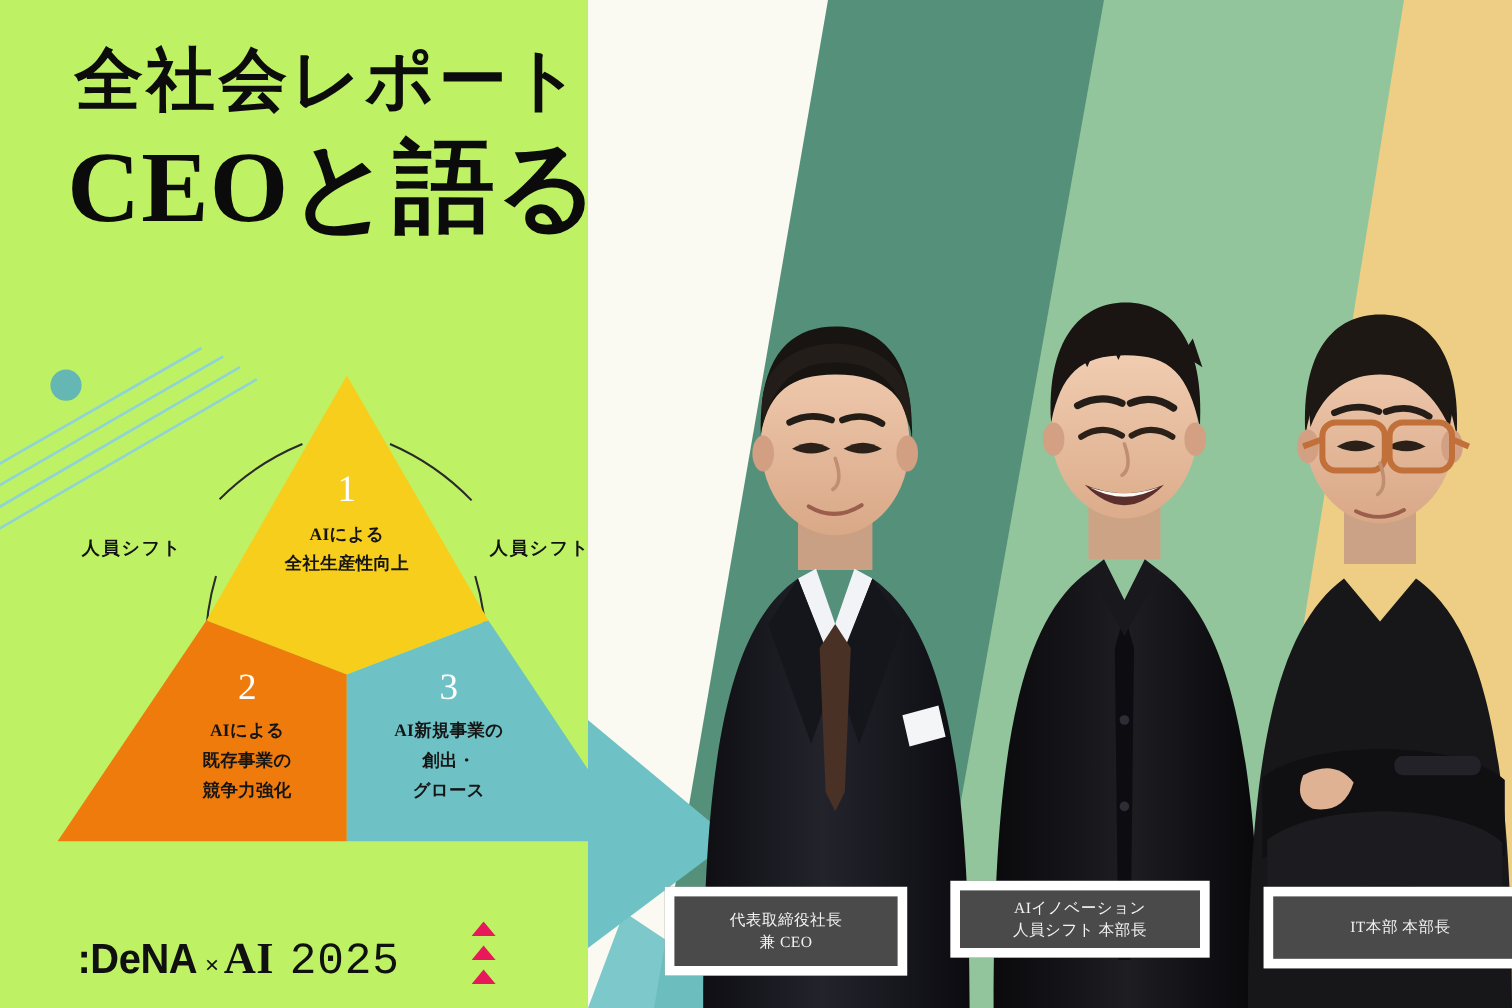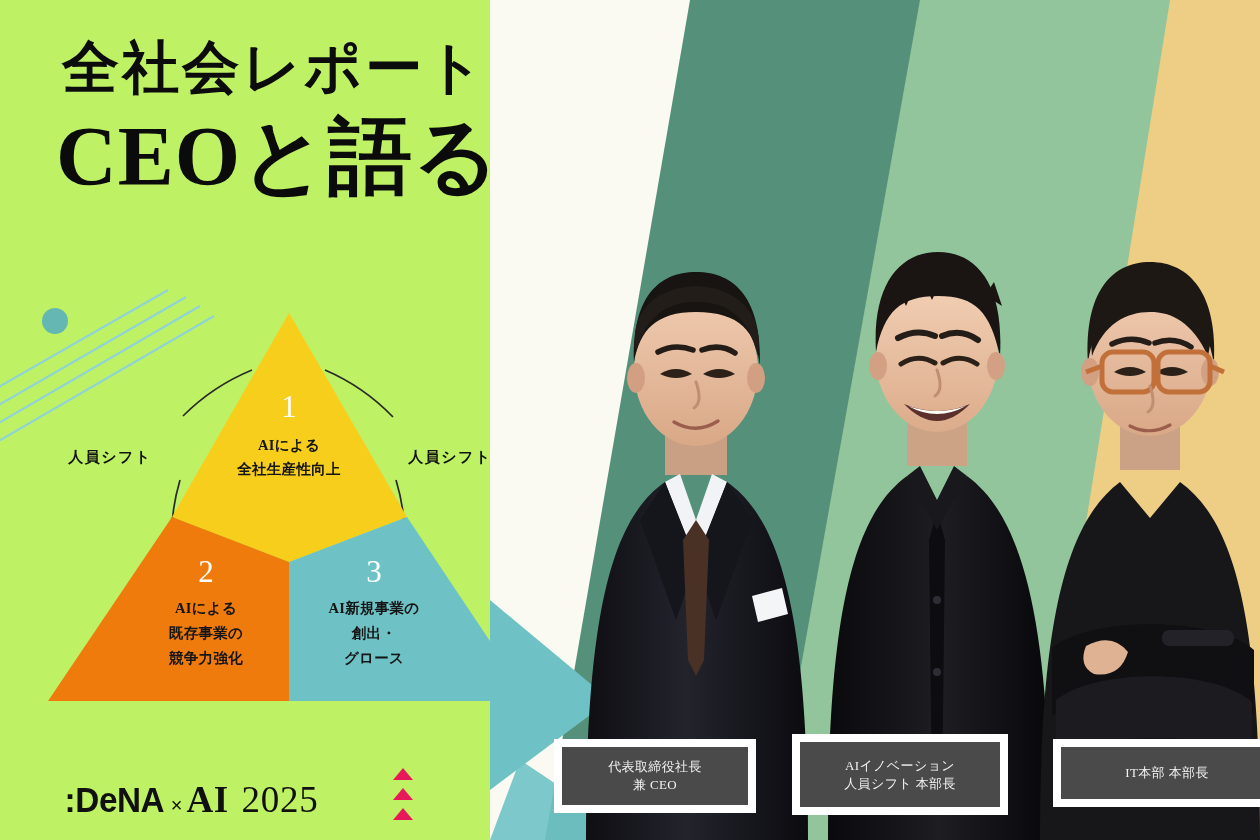--- a/index.html
+++ b/index.html
@@ -67,21 +67,21 @@
     font-family:"Liberation Sans","DejaVu Sans",sans-serif;
     font-size:35px;font-weight:700;letter-spacing:-.012em;
     transform:scaleX(.95);
   }
   .times-mark{font-size:20px;font-family:"Liberation Sans","DejaVu Sans",sans-serif;}
   .ai-mark{
     font-family:"Liberation Serif","DejaVu Serif",serif;
     font-size:37px;font-weight:700;letter-spacing:.01em;margin-top:20px;
   }
   .year-mark{
-    font-family:Liberation Serif, serif;
+    font-family:Liberation Mono, monospace;
     font-size:37px;font-weight:400;letter-spacing:.02em;margin-left:9px;
   }
   #tri-stack{position:absolute;left:393px;top:768px;}
 </style>
 </head>
 <body style="background: rgb(251, 250, 242);">
 
 <div id="stage">
 
   <svg class="svg-abs">
@@ -315,21 +315,21 @@
         </g>
         <path d="M660,386 q7,20 -2,26" stroke="#c08f72" stroke-width="3" fill="none" stroke-linecap="round"></path>
         <path d="M640,426 q20,10 40,-1" stroke="#9b5e4d" stroke-width="3.2" fill="none" stroke-linecap="round"></path>
       </g>
     </svg>
 
     <div class="plate" style="left: 64px; top: 739px; width: 202px; height: 74px; background: rgb(74, 74, 74); border-color: rgb(255, 255, 255); color: rgb(242, 242, 242);">
       <span>代表取締役社長</span>
       <span>兼 CEO</span>
     </div>
-    <div class="plate" style="left: 302px; top: 734px; width: 216px; height: 81px; background: rgb(74, 74, 74); border-color: rgb(255, 255, 255); color: rgb(242, 242, 242);">
+    <div class="plate" style="left: 302px; top: 734px; width: 216px; height: 64px; background: rgb(74, 74, 74); border-color: rgb(255, 255, 255); color: rgb(242, 242, 242);">
       <span>AIイノベーション</span>
       <span>人員シフト 本部長</span>
     </div>
     <div class="plate" style="left: 563px; top: 739px; width: 228px; height: 68px; background: rgb(74, 74, 74); border-color: rgb(255, 255, 255); color: rgb(242, 242, 242);">
       <span>IT本部 本部長</span>
     </div>
   </div>
 
   <div id="footer-logo">
     <span class="dena-mark">:DeNA</span>

